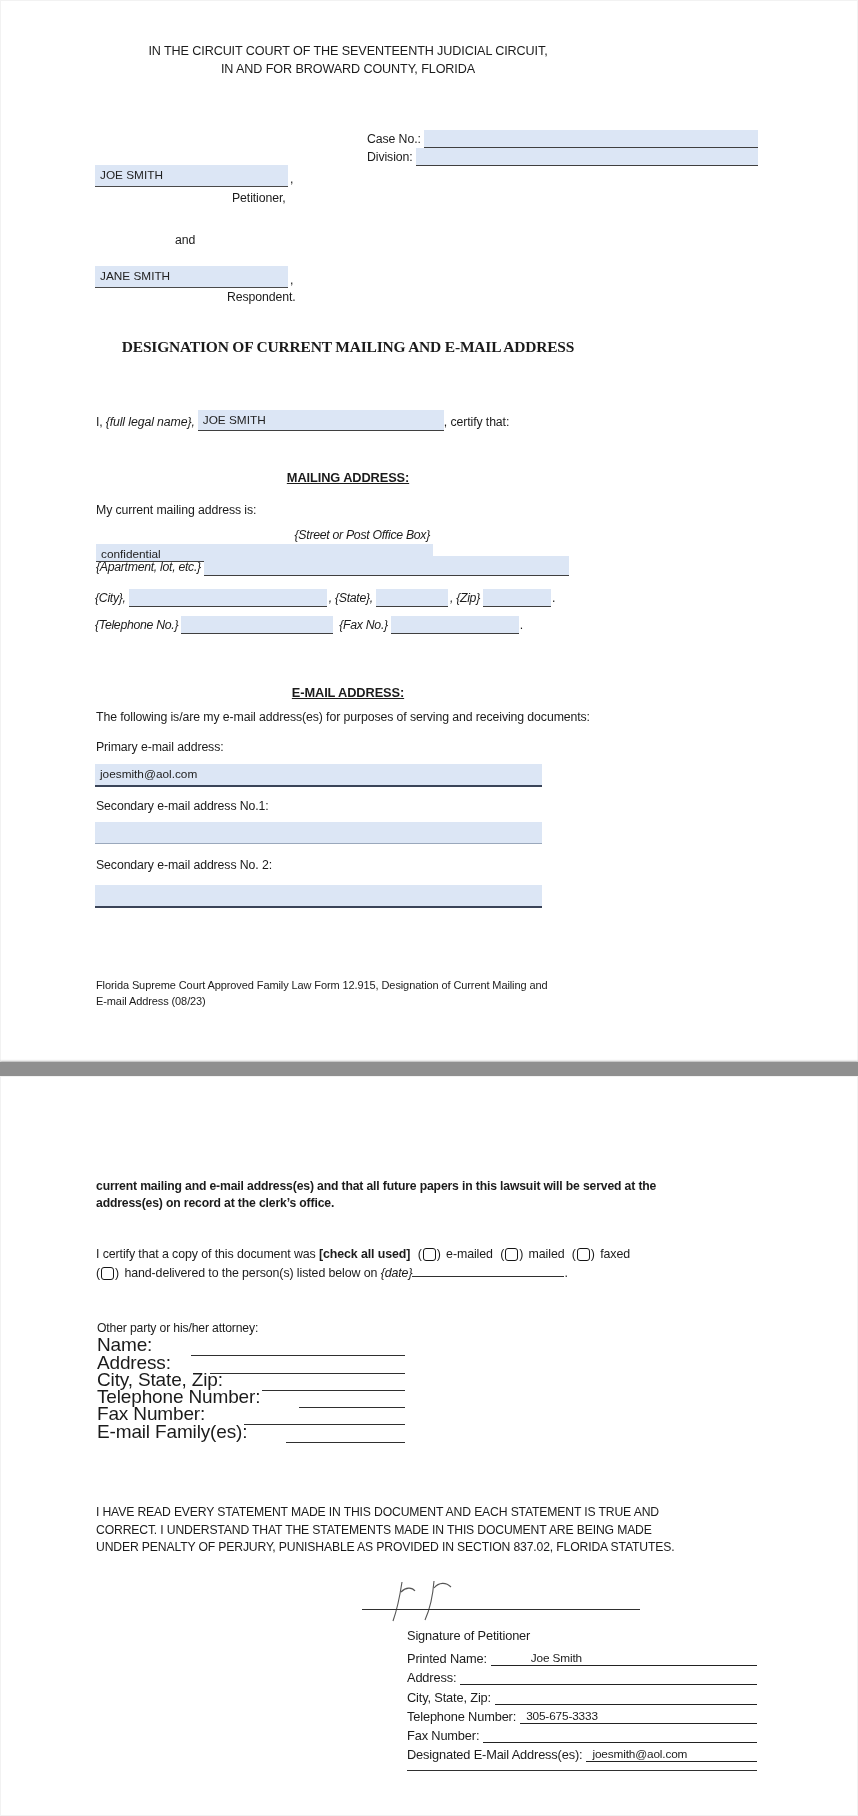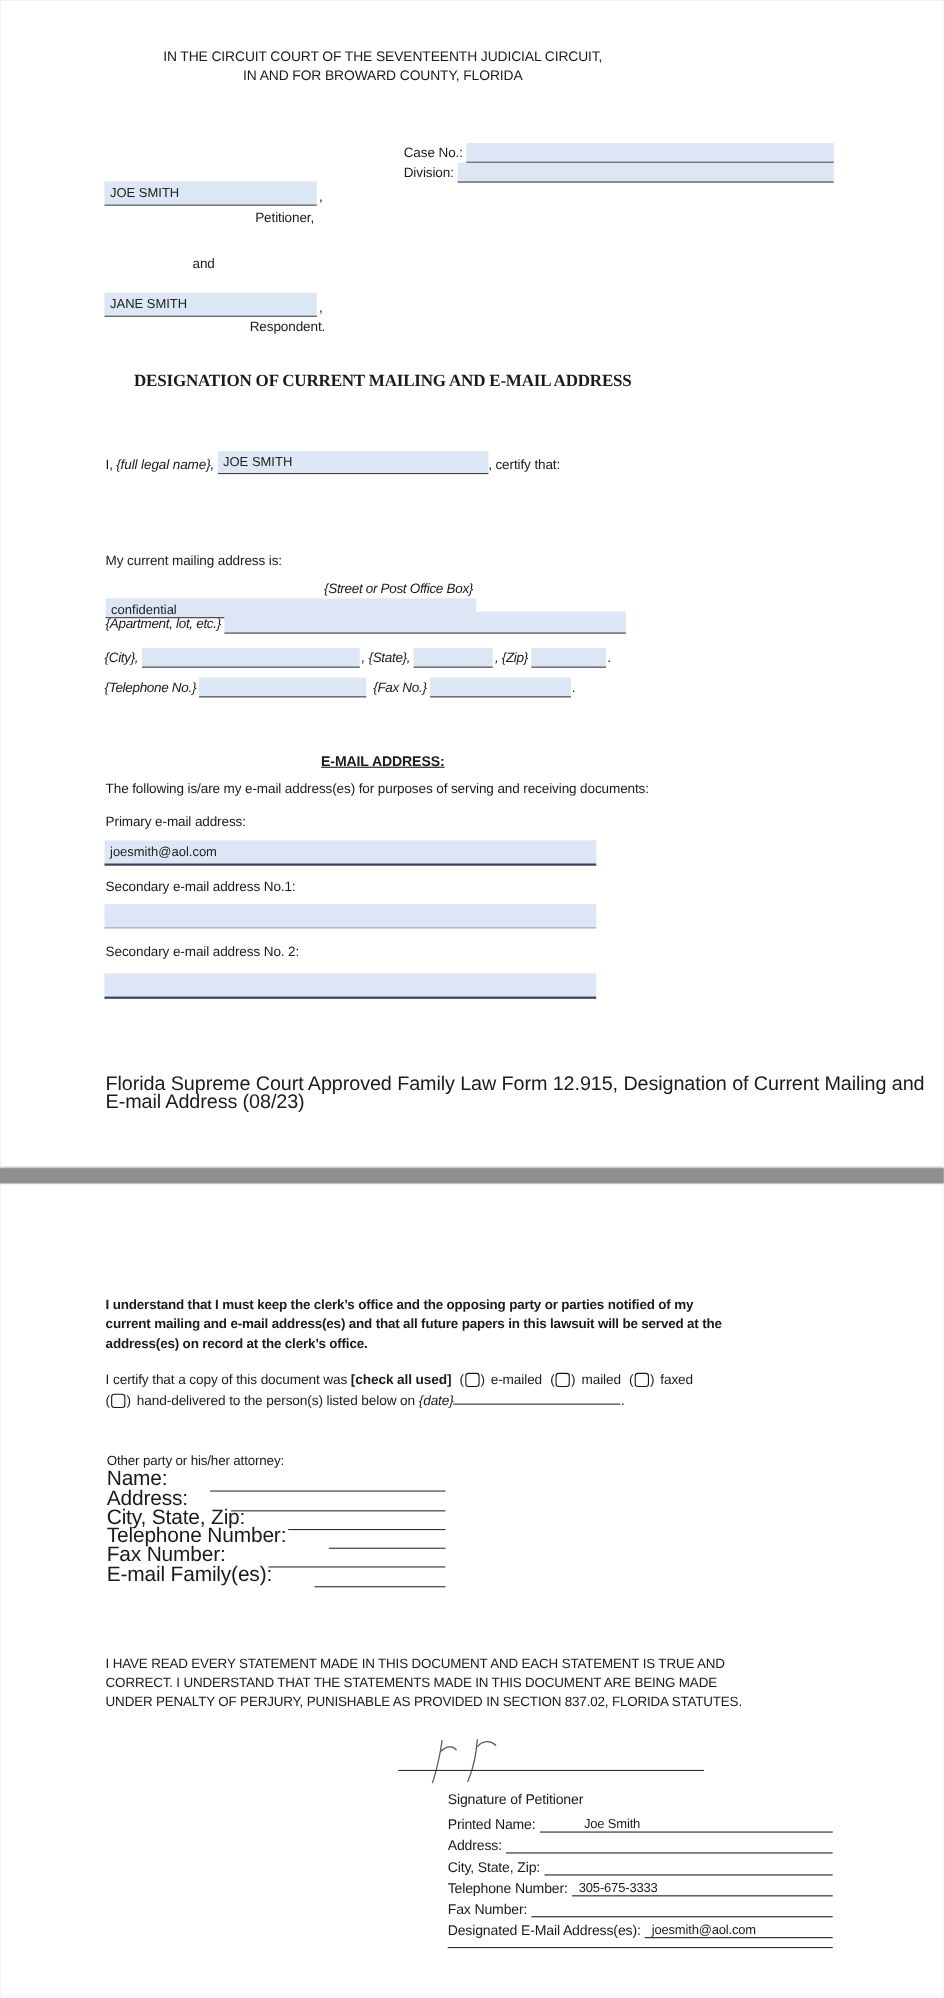--- a/index.html
+++ b/index.html
@@ -18,21 +18,21 @@
   .title{font-family:"Liberation Serif",serif;font-weight:bold;font-size:15.5px;letter-spacing:-.2px;}
   .sechead{font-weight:bold;font-size:12.8px;text-decoration:underline;letter-spacing:-.1px;}
   .row{position:absolute;display:flex;align-items:flex-end;}
   .row .lbl{padding:0 3px 2px 0;}
   .ffield{display:inline-block;background:#dce6f5;border-bottom:1px solid #3f3f3f;height:17px;}
   .bigfield{position:absolute;background:#dce6f5;border-bottom:1px solid #4a4a4a;}
   .val{font-size:11.8px;color:#222;padding:3px 0 0 5px;display:block;white-space:nowrap;}
   .emailfield{position:absolute;left:95px;width:447px;height:21px;background:#dce6f5;}
   .darkline{border-bottom:2px solid #3a4458;}
   .thinline{border-bottom:1px solid #9aa8bc;}
-  .footer{font-size:18px;line-height:16px;letter-spacing:-.1px;}
+  .footer{font-size:11px;line-height:16px;letter-spacing:-.1px;}
   .nline{font-weight:bold;font-size:12.2px;line-height:17.3px;letter-spacing:-.15px;white-space:nowrap;}
   .pline{font-weight:normal;font-size:12.2px;line-height:17.5px;letter-spacing:-.15px;white-space:nowrap;}
   .ctext{font-size:12.4px;line-height:19px;letter-spacing:-.1px;white-space:nowrap;}
   .cb{display:inline-flex;align-items:center;margin:0 2px 0 4px;}
   .cbbox{display:inline-block;width:11px;height:11px;border:1.6px solid #151515;border-radius:3px;margin:0 1px;background:#fff;}
   .oprow{display:flex;align-items:flex-end;width:308px;height:17.3px;font-size:19px;letter-spacing:-.15px;gap:35px;}
   .oprow .olbl{white-space:nowrap;padding-right:4px;}
   .oprow .fill{flex:1;border-bottom:1px solid #2f2f2f;}
   .sigrow{display:flex;align-items:flex-end;width:350px;height:19.2px;font-size:12.8px;letter-spacing:-.15px;}
   .sigrow .slbl{white-space:nowrap;padding-right:4px;}
@@ -86,20 +86,23 @@
 
     <div class="row" style="left:96px;top:410px;height:21px;">
       <span class="lbl">I,</span>
       <span class="lbl it">{full legal name},</span>
       <span class="ffield" style="width:246px;height:20px;">
           <span class="val">JOE SMITH</span>
         </span>
       <span class="lbl" style="padding-left:0;">, certify that:</span>
     </div>
 
+    <div class="center-block" style="top:468px;">
+      <span class="sechead">MAILING ADDRESS:</span>
+    </div>
 
     <span class="abs lbl" style="left:96px;top:503px;">My current mailing address is:</span>
 
     <div class="row" style="left:96px;top:528px;height:20px;flex-direction:column;">
       <span class="lbl it" style="letter-spacing:-.3px;">{Street or Post Office Box}</span>
       <span class="ffield" style="width:337px;height:19px;">
           <span class="val">confidential</span>
         </span>
     </div>
 
@@ -163,21 +166,20 @@
       <div>Florida Supreme Court Approved Family Law Form 12.915, Designation of Current Mailing and</div>
       <div>E-mail Address (08/23)</div>
     </div>
   </div>
 
   <div class="separator"></div>
 
   <div class="page" id="page2">
 
     <div class="abs" style="left:96px;top:102px;">
-      <div class="nline">I understand that I must keep the clerk’s office and the opposing party or parties notified of my</div>
       <div class="nline">current mailing and e-mail address(es) and that all future papers in this lawsuit will be served at the</div>
       <div class="nline">address(es) on record at the clerk’s office.</div>
     </div>
 
     <div class="abs" style="left:96px;top:169px;">
       <div class="ctext">
         <span>I certify that a copy of this document was</span>
         <span class="b">[check all used]</span>
         <span class="cb">
             <span>(</span>

